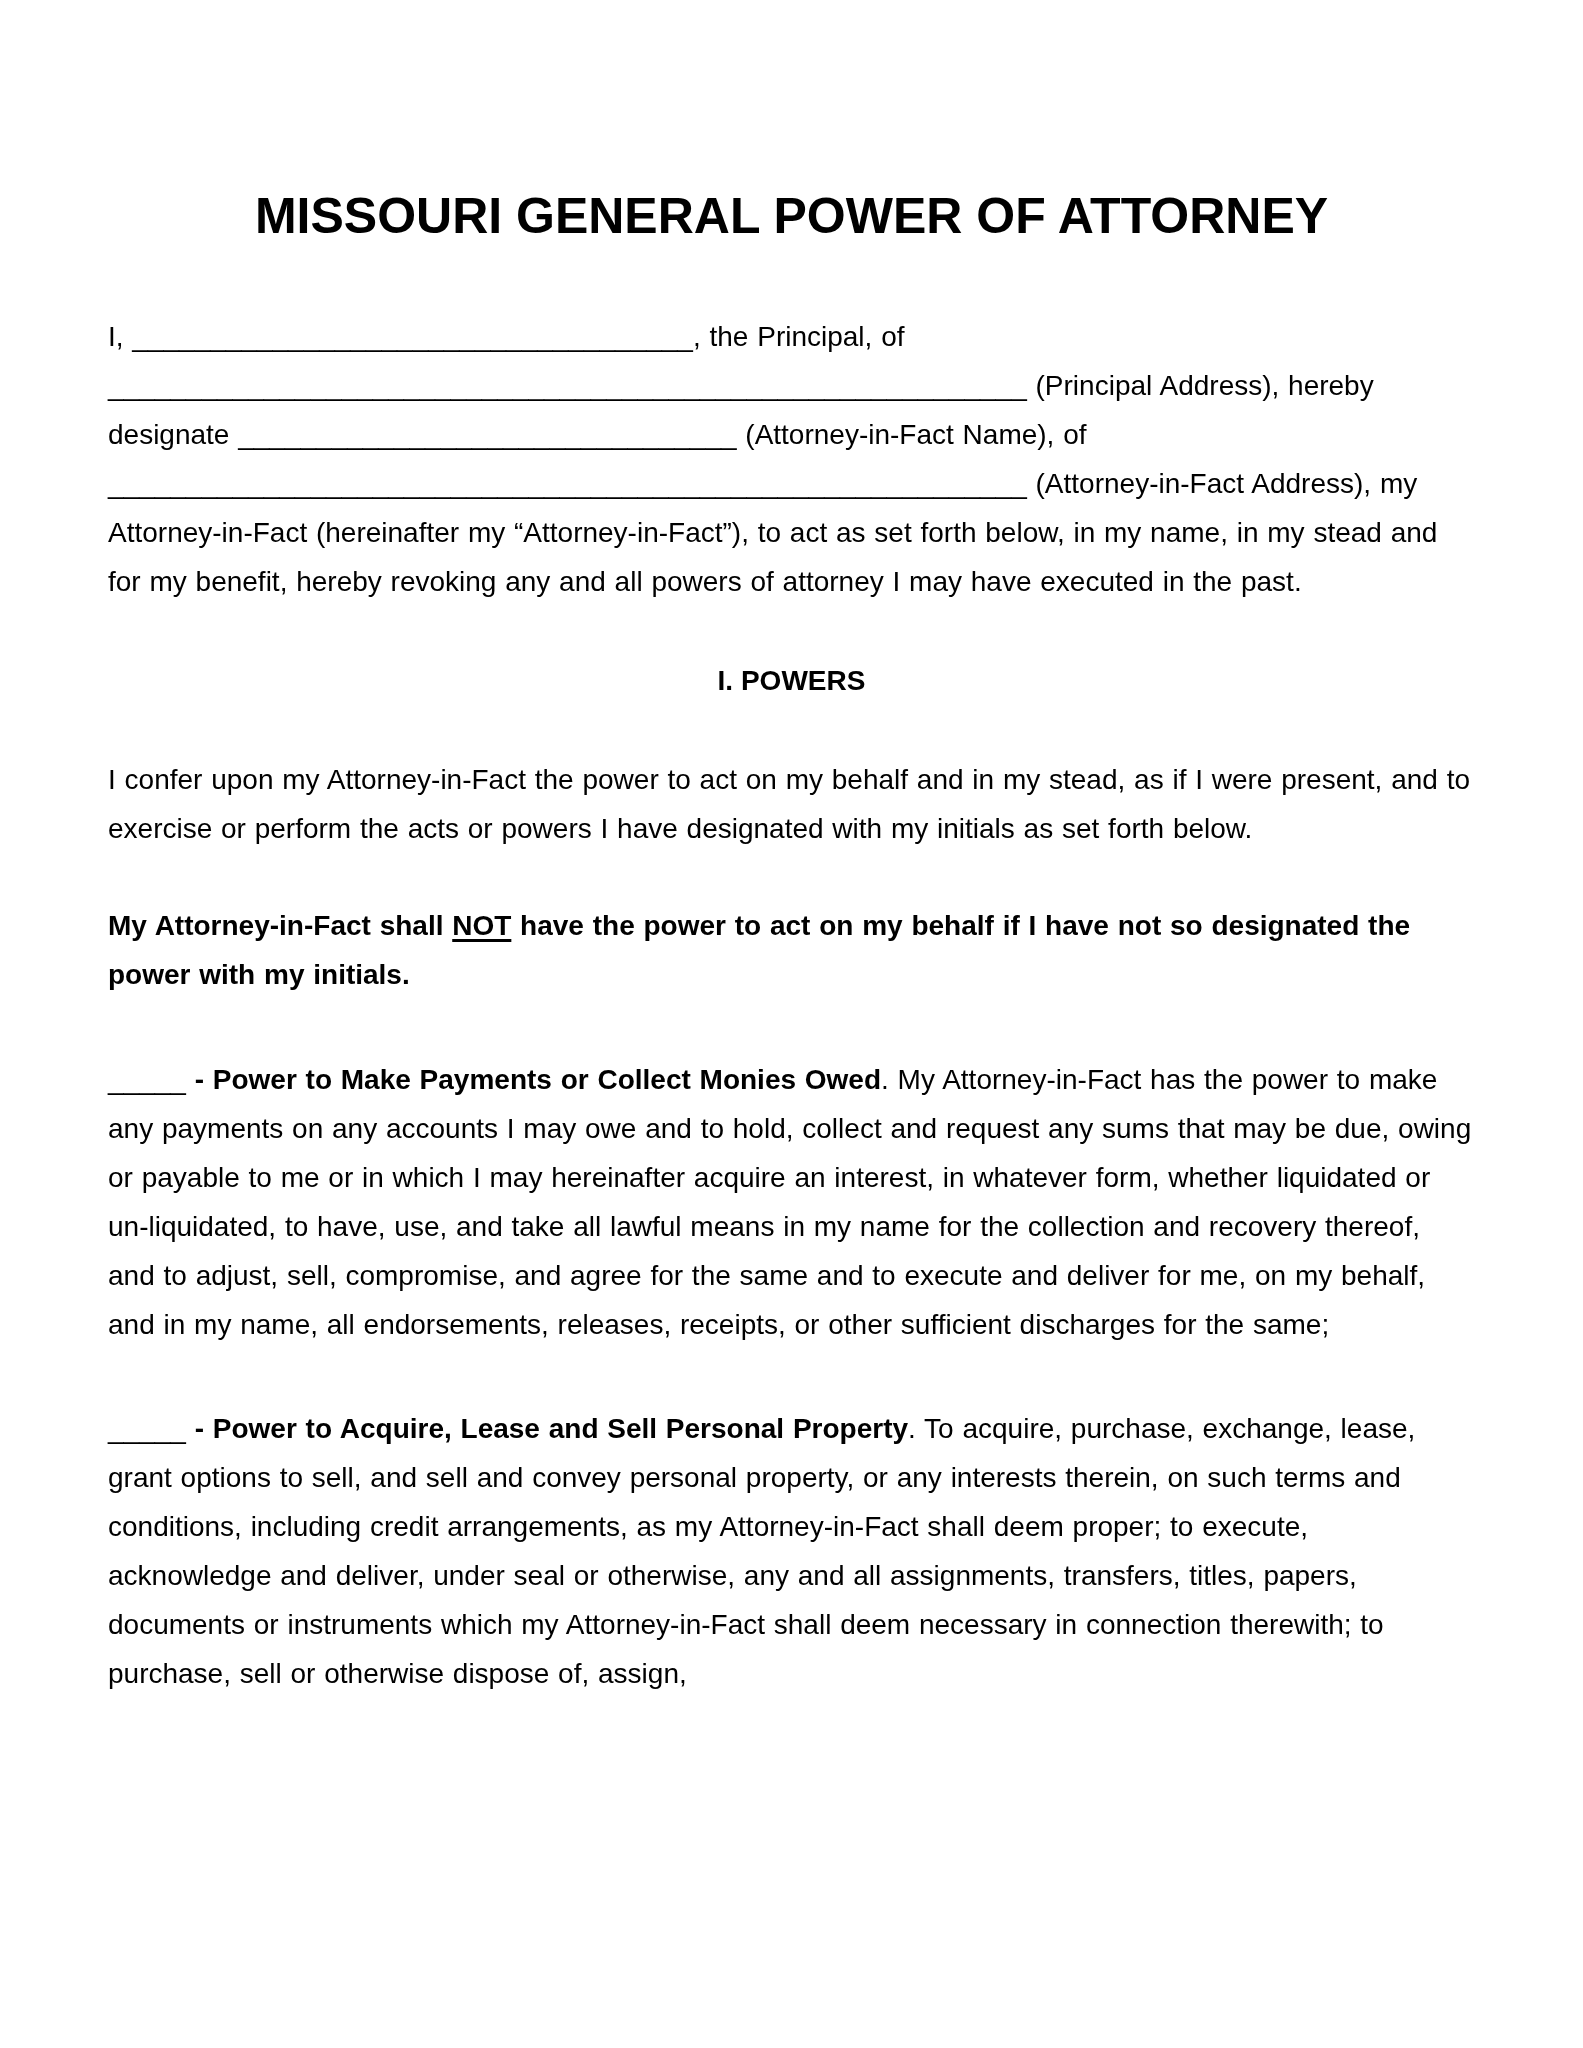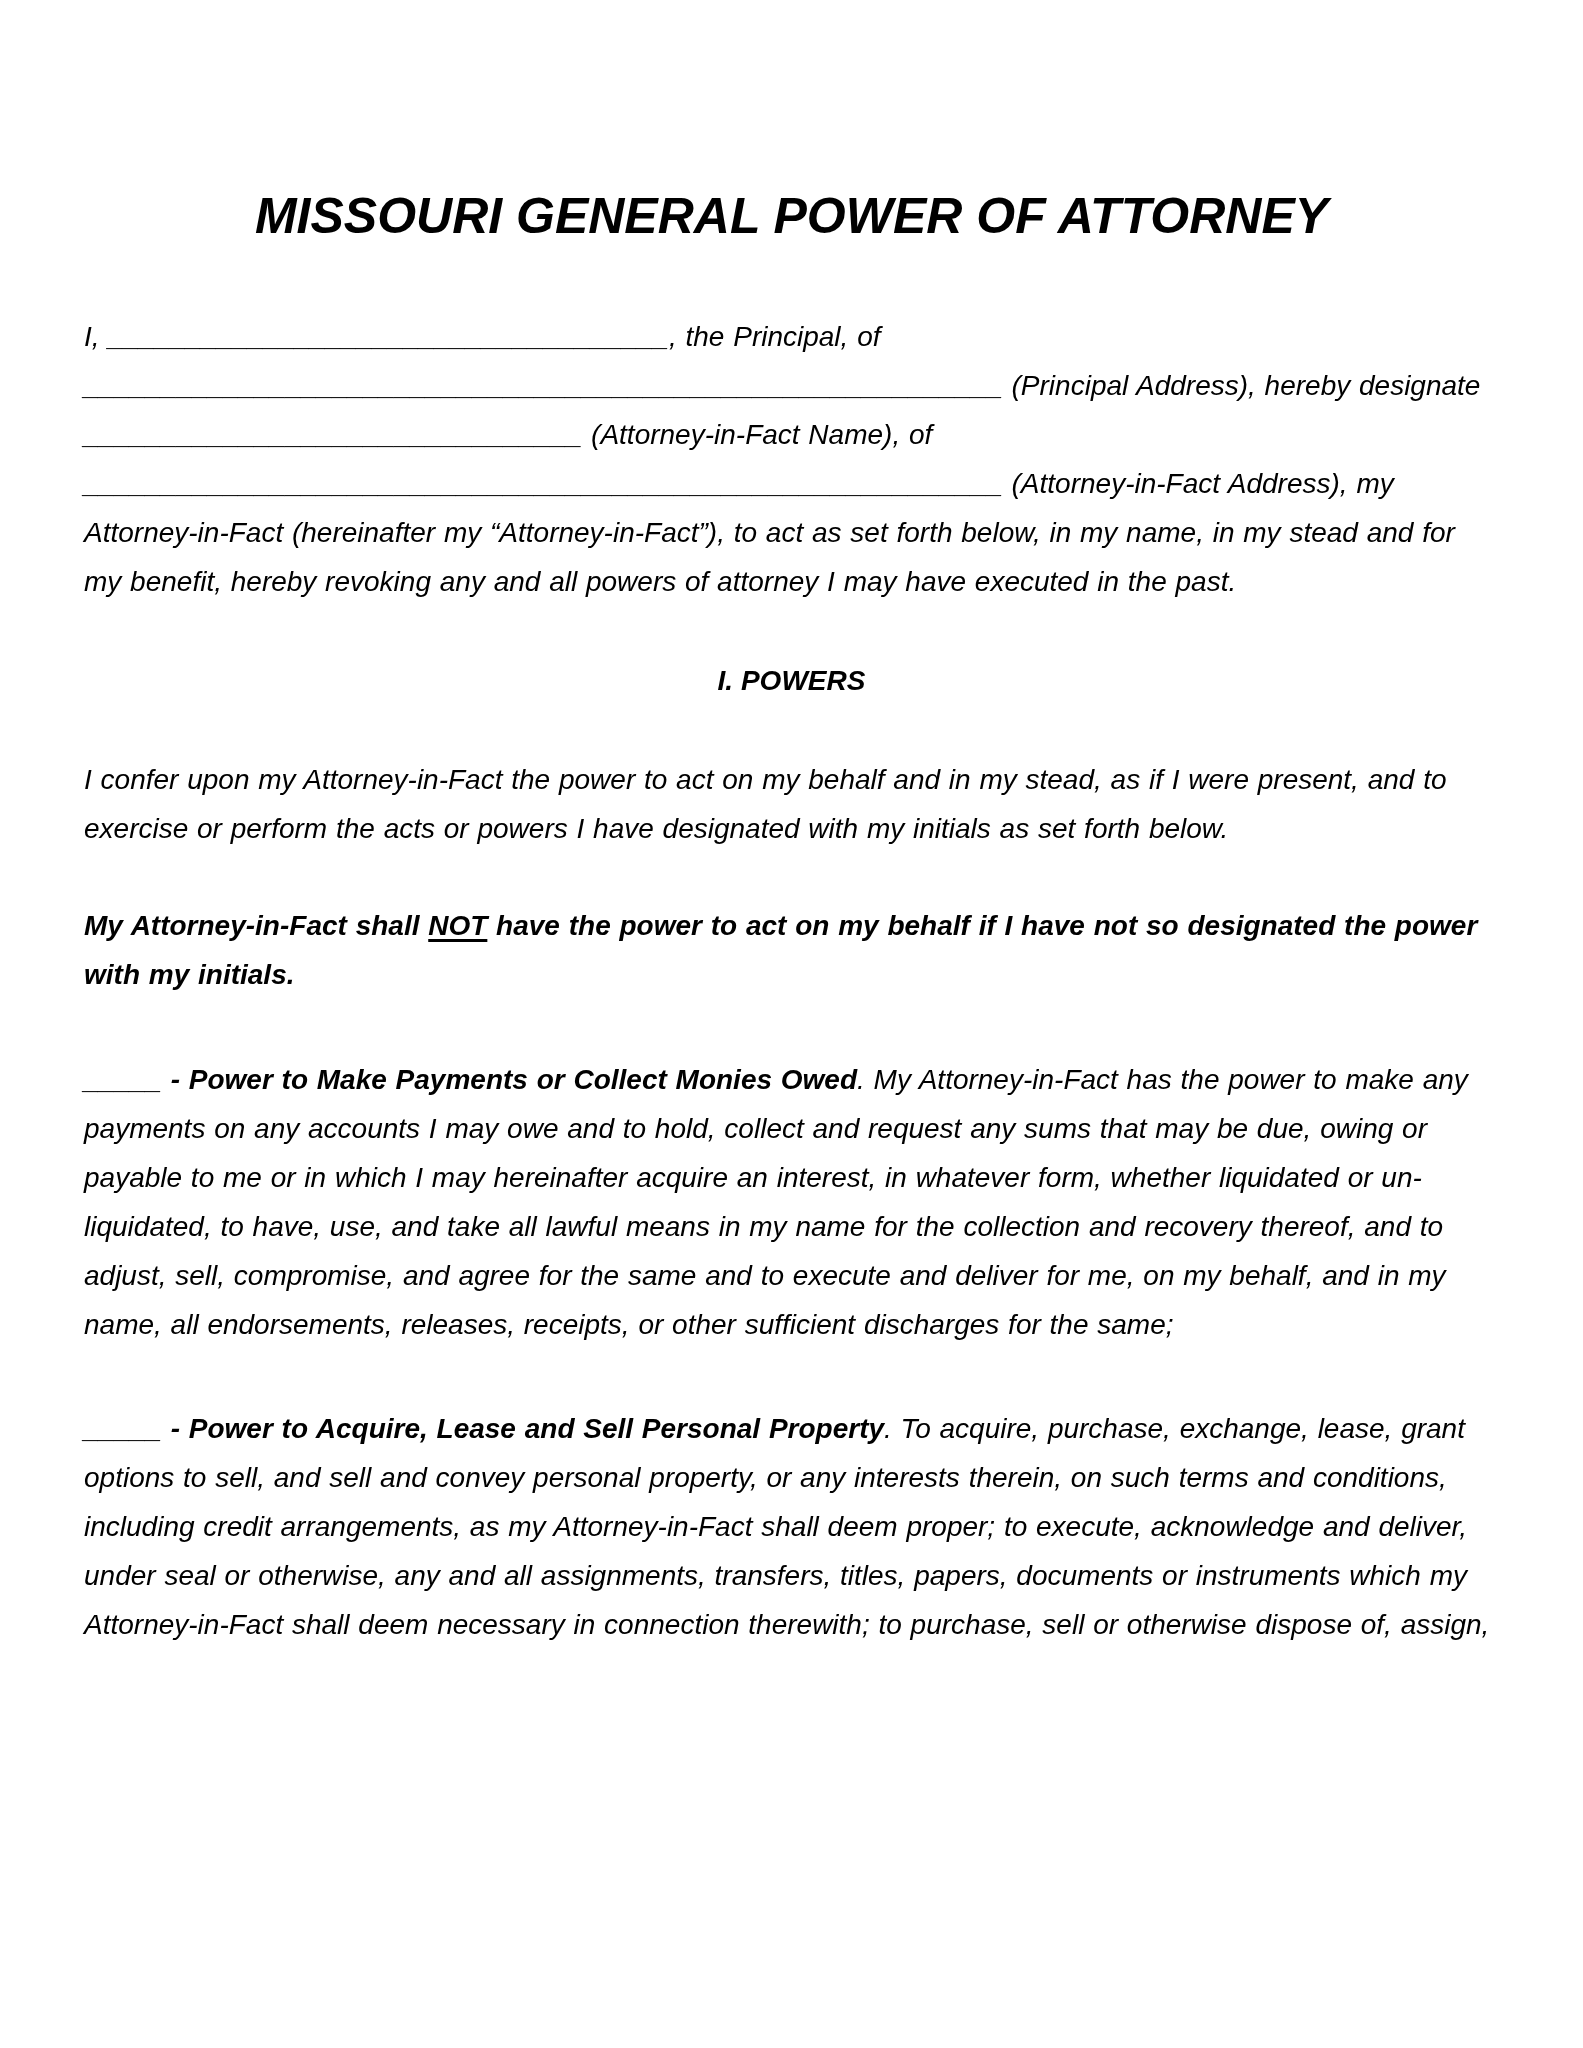--- a/index.html
+++ b/index.html
@@ -11,22 +11,21 @@
     color: #000000;
     -webkit-text-size-adjust: none;
   }
   .page {
     position: relative;
     width: 1583px;
     height: 1784px;
     background: #ffffff;
     overflow: hidden;
     box-sizing: border-box;
-    padding: 0 84px;
-    font-style: italic;
+    padding: 0 108px;
   }
   .title {
     margin: 190px 0 0 0;
     font-size: 50px;
     line-height: 52px;
     font-weight: 700;
     text-align: center;
     letter-spacing: 0px;
     white-space: nowrap;
   }

